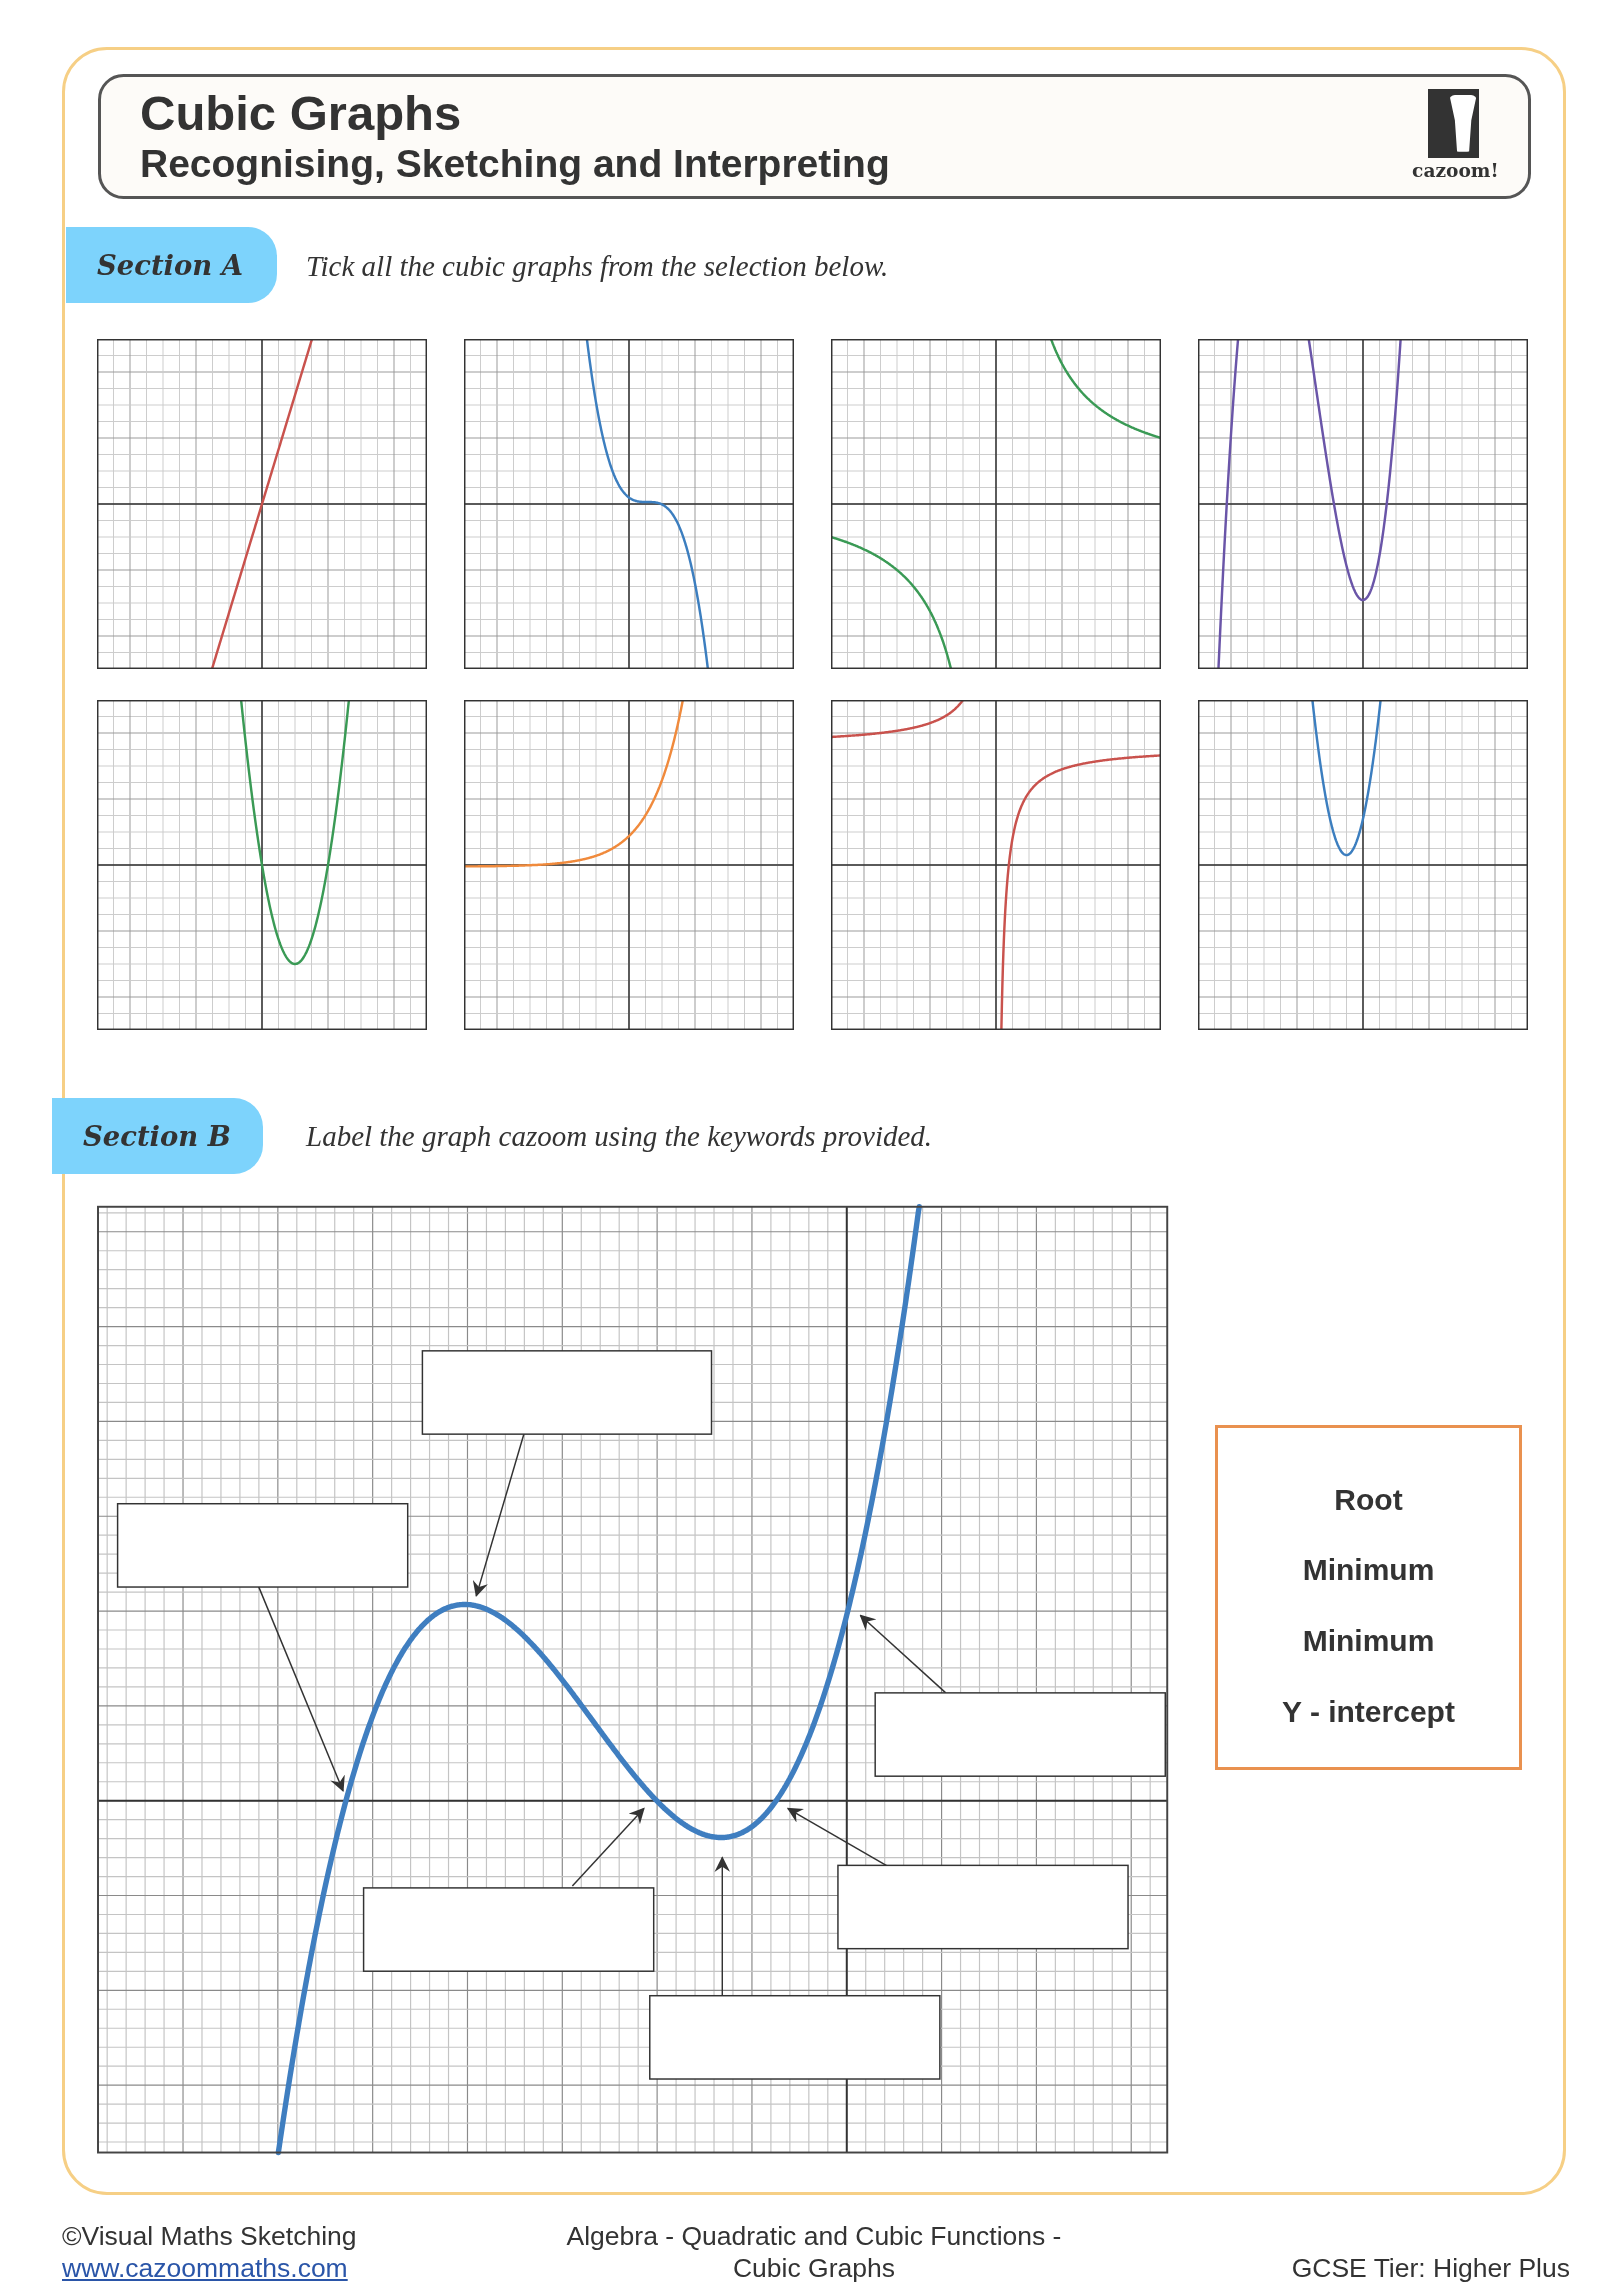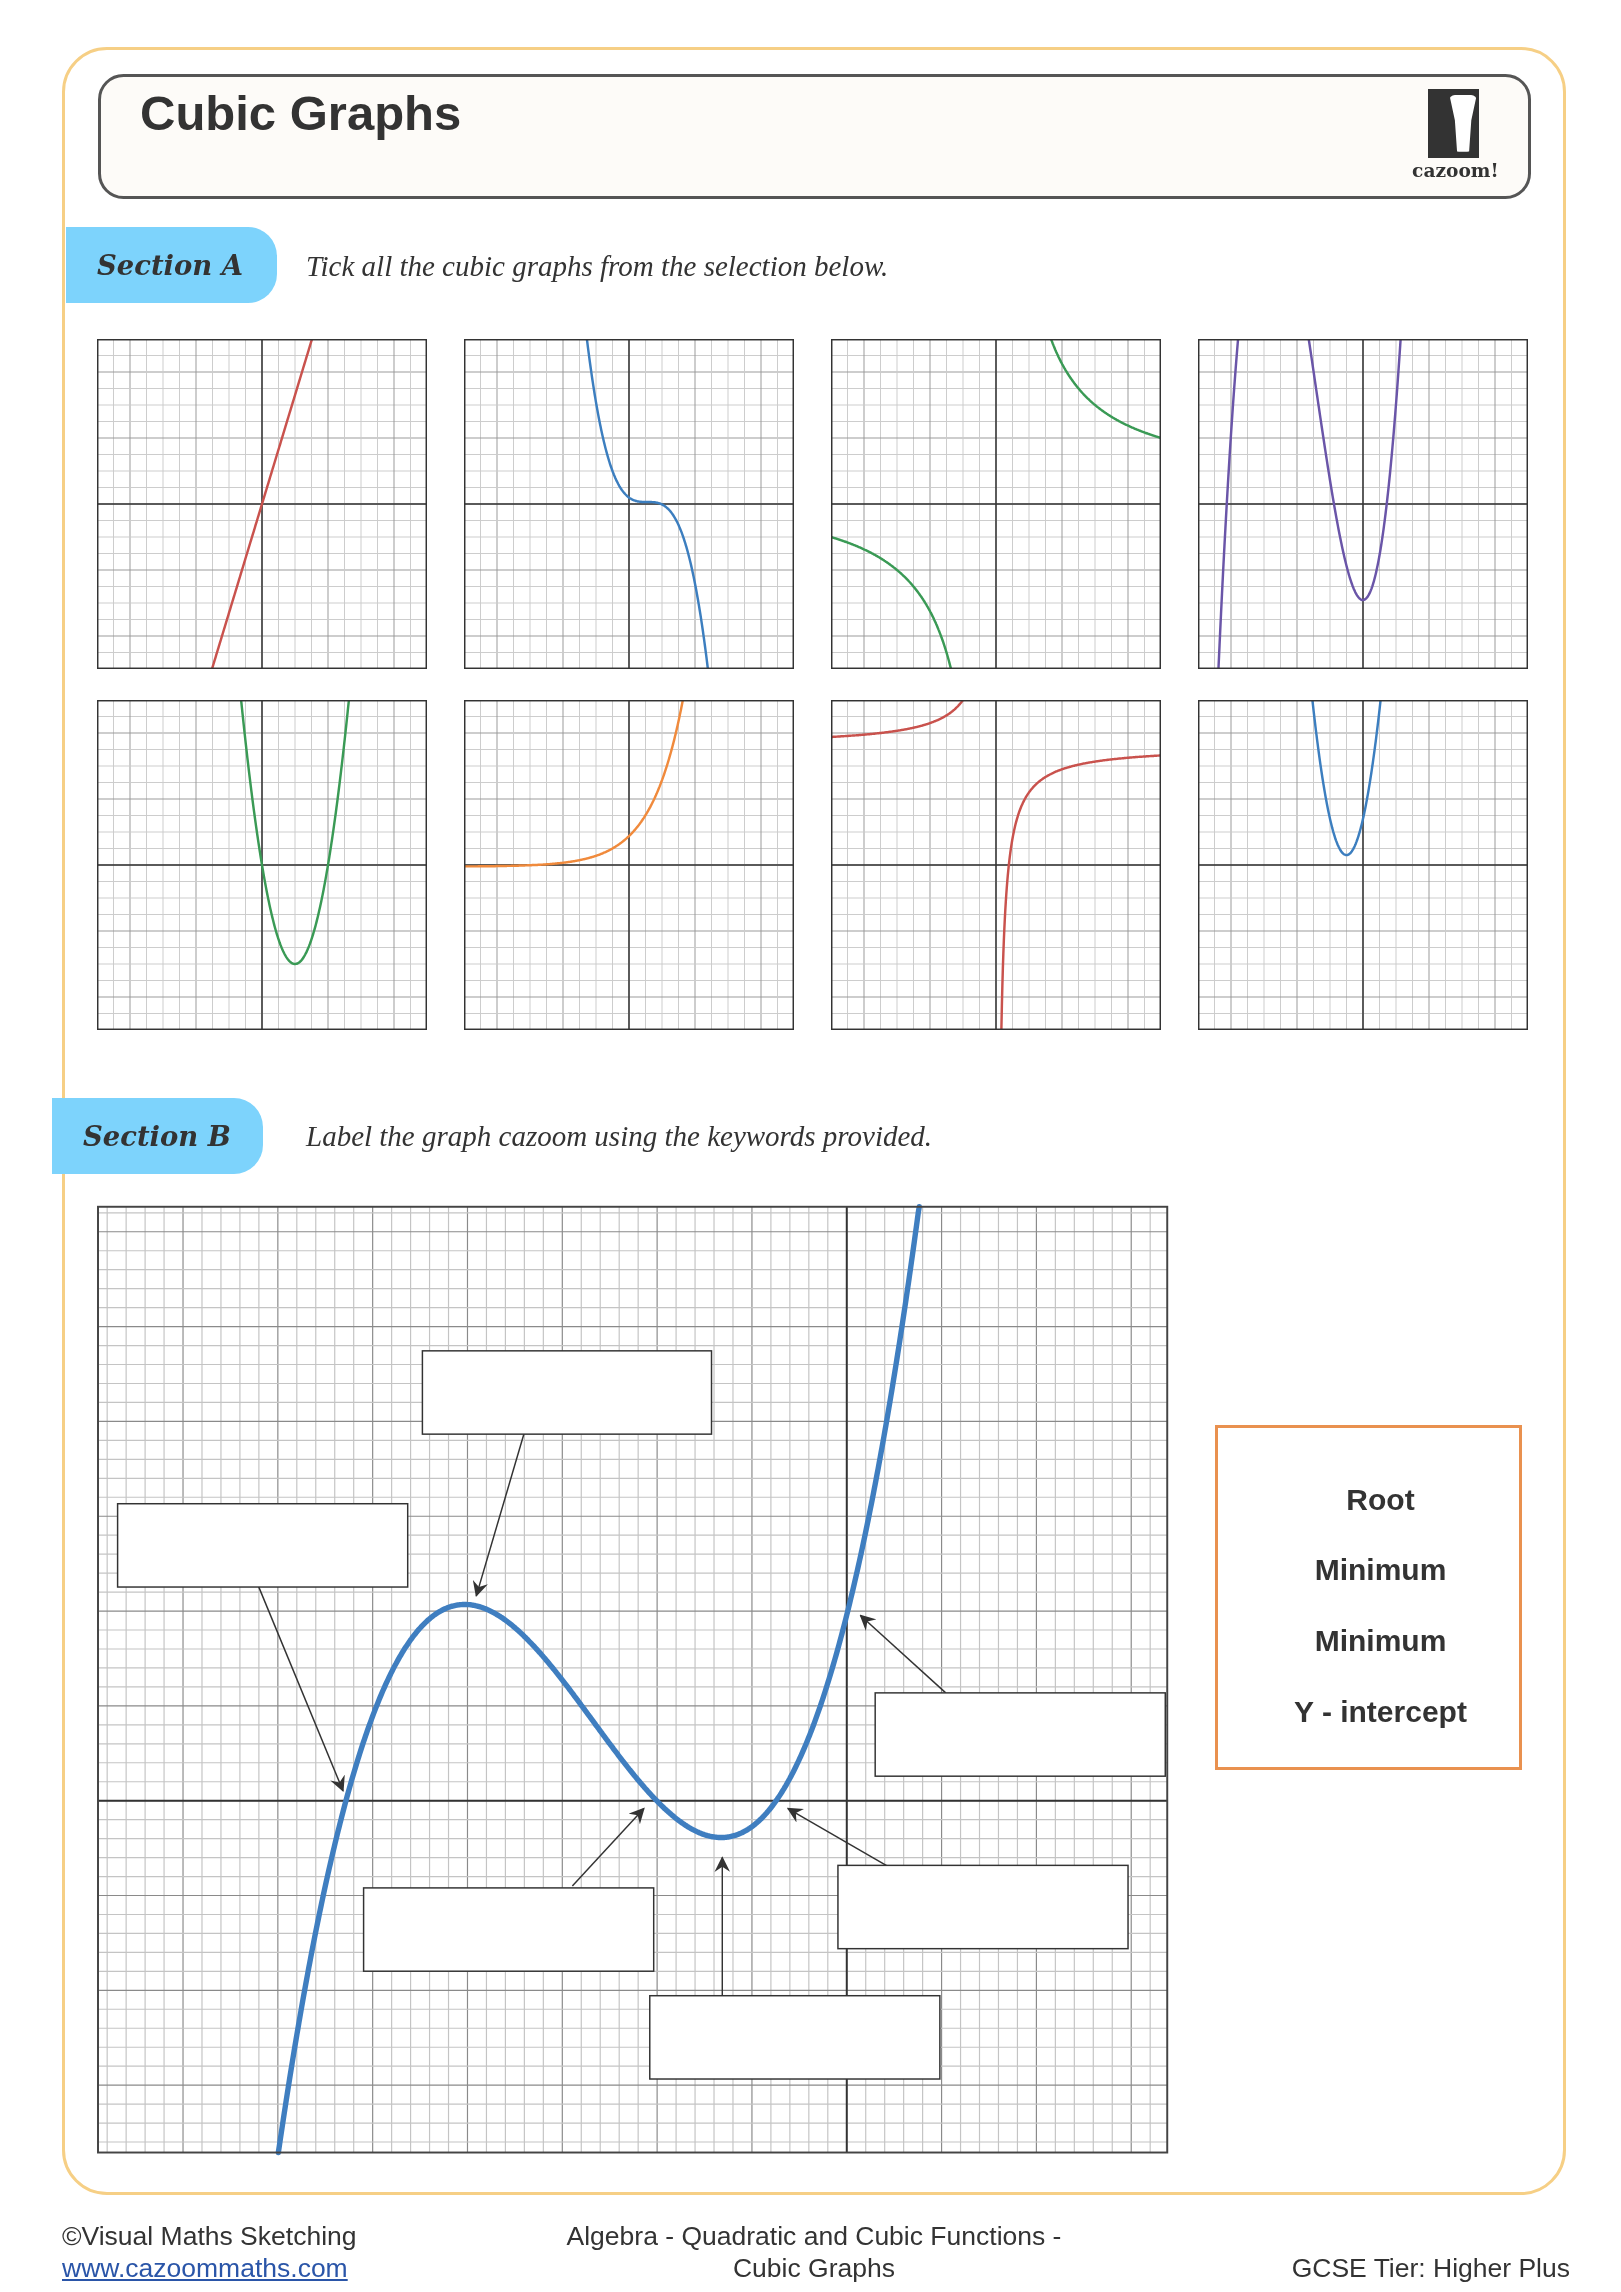--- a/index.html
+++ b/index.html
@@ -10,32 +10,33 @@
   .subtitle{position:absolute;left:39px;top:65px;font-size:39px;font-weight:bold;color:#333;}
   .logo{position:absolute;right:41px;top:11.8px;width:69px;height:98px;}
   .logo-box{position:absolute;left:9.8px;top:0;width:51px;height:69px;background:#333;}
   .logo-drum{position:absolute;left:21.6px;top:5.9px;width:27.4px;height:57px;background:#fff;border-radius:5.9px 5.9px 9.8px 9.8px;clip-path:polygon(0 0,100% 0,80% 45%,72% 100%,28% 100%,20% 45%);}
   .logo-text{position:absolute;left:-5.9px;top:71px;width:82px;text-align:center;font-family:"DejaVu Serif",serif;font-weight:bold;font-size:18.6px;color:#333;}
   .pill{position:absolute;background:#7dd3fc;border-radius:0 29px 29px 0;}
   .pill span{position:absolute;left:31px;top:21.6px;font-family:"DejaVu Serif",serif;font-style:italic;font-weight:bold;font-size:27.4px;color:#333;}
   .instr{position:absolute;font-family:"Liberation Serif",serif;font-style:italic;font-size:29px;color:#333;}
   .mini{position:absolute;width:330px;height:330px;}
   .kw-box{position:absolute;left:1215px;top:1425px;width:307px;height:345px;border:3.9px solid #e9914f;box-sizing:border-box;background:#fff;}
-  .kw{position:absolute;left:12px;width:100%;text-align:center;font-size:30px;font-weight:bold;color:#333;}
+  .kw{position:absolute;left:0;width:100%;text-align:center;font-size:30px;font-weight:bold;color:#333;}
   .footer{position:absolute;font-size:26.5px;color:#333;}
   .footer a{color:#2a55a8;text-decoration:underline;}
   .center{text-align:center;}
 </style>
 </head>
 <body>
 
 <div class="frame"></div>
 
 <div class="header">
   <div class="title">Cubic Graphs</div>
+  <div class="subtitle">Recognising, Sketching and Interpreting</div>
   <div class="logo">
     <div class="logo-box">
         <div class="logo-drum"></div>
       </div>
     <div class="logo-text">cazoom!</div>
   </div>
 </div>
 
 <div class="pill" style="left:66px;top:227px;width:211px;height:76px;">
   <span>Section A</span>

